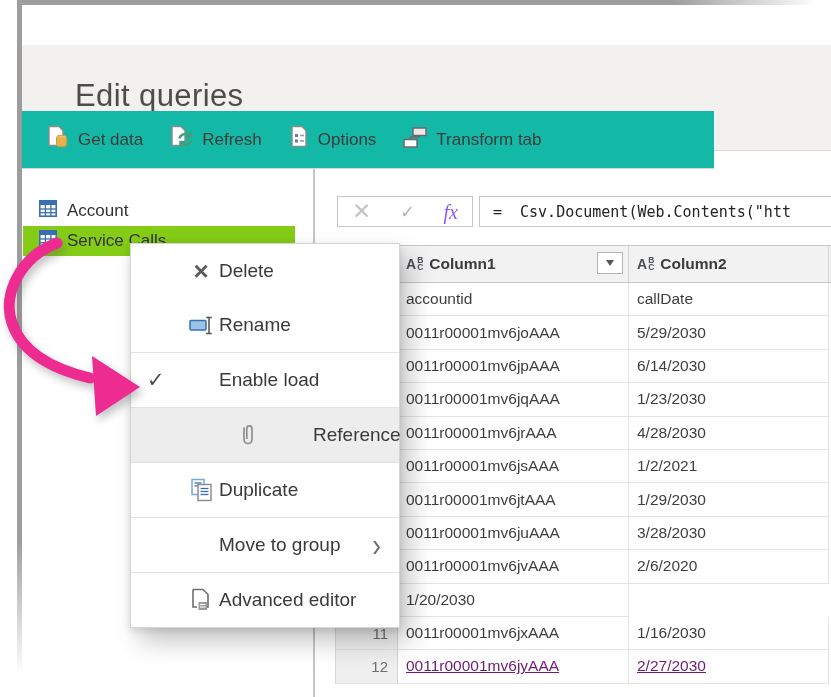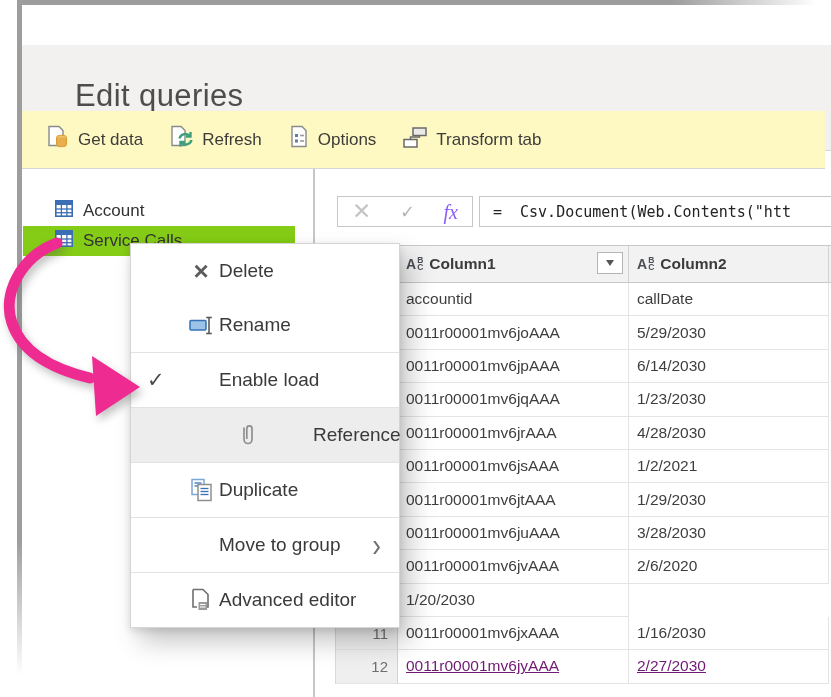--- a/index.html
+++ b/index.html
@@ -14,30 +14,30 @@
   .frame-left{position:absolute;left:17px;top:0;width:5px;height:675px;
     background:linear-gradient(to bottom,#9d9d9d 80%,rgba(157,157,157,0));}
 
   
   .title-bar{position:absolute;left:22px;top:5px;width:809px;height:105px;
     background:#f2f1f0;border-bottom:1px solid #d9d7d5;margin-top:40px;}
   .title-bar h1{position:absolute;left:53px;top:33px;margin:0;font-size:31px;
     font-weight:300;color:#4f4d4b;letter-spacing:.4px;}
 
   
-  .toolbar{position:absolute;left:22px;top:111px;width:803px;height:58px;
-    background:#fef9c3;border-bottom:1px solid #d9d7d5;display:flex;align-items:center;
+  .toolbar{position:absolute;left:22px;top:111px;width:692px;height:58px;
+    background:#14b8a6;border-bottom:1px solid #d9d7d5;display:flex;align-items:center;
     padding-left:25px;box-sizing:border-box;gap:27px;overflow:hidden;white-space:nowrap;}
   .tb-btn{display:flex;align-items:center;gap:8px;font-size:17px;color:#3d3c3b;flex:none;cursor:default;}
   .tb-btn svg{flex:none;}
   .chev{margin-left:2px;}
 
   
   .query-item{position:absolute;left:23px;width:272px;height:30px;display:flex;
-    align-items:center;gap:10px;padding-left:32px;box-sizing:border-box;font-size:17px;color:#333;}
+    align-items:center;gap:10px;padding-left:16px;box-sizing:border-box;font-size:17px;color:#333;}
   .query-item.selected{background:#84cc16;}
   .query-item svg{flex:none;}
 
   .panel-divider{position:absolute;left:313px;top:169px;width:2px;height:528px;background:#c6c6c6;}
 
   
   .fx-box{position:absolute;left:337px;top:196px;width:136px;height:31px;background:#fff;
     border:1px solid #c6c6c6;display:flex;align-items:center;justify-content:space-between;
     padding:0 14px;box-sizing:border-box;}
   .fx-cancel{font-size:23px;color:#c4c4c4;font-weight:700;line-height:1;}

